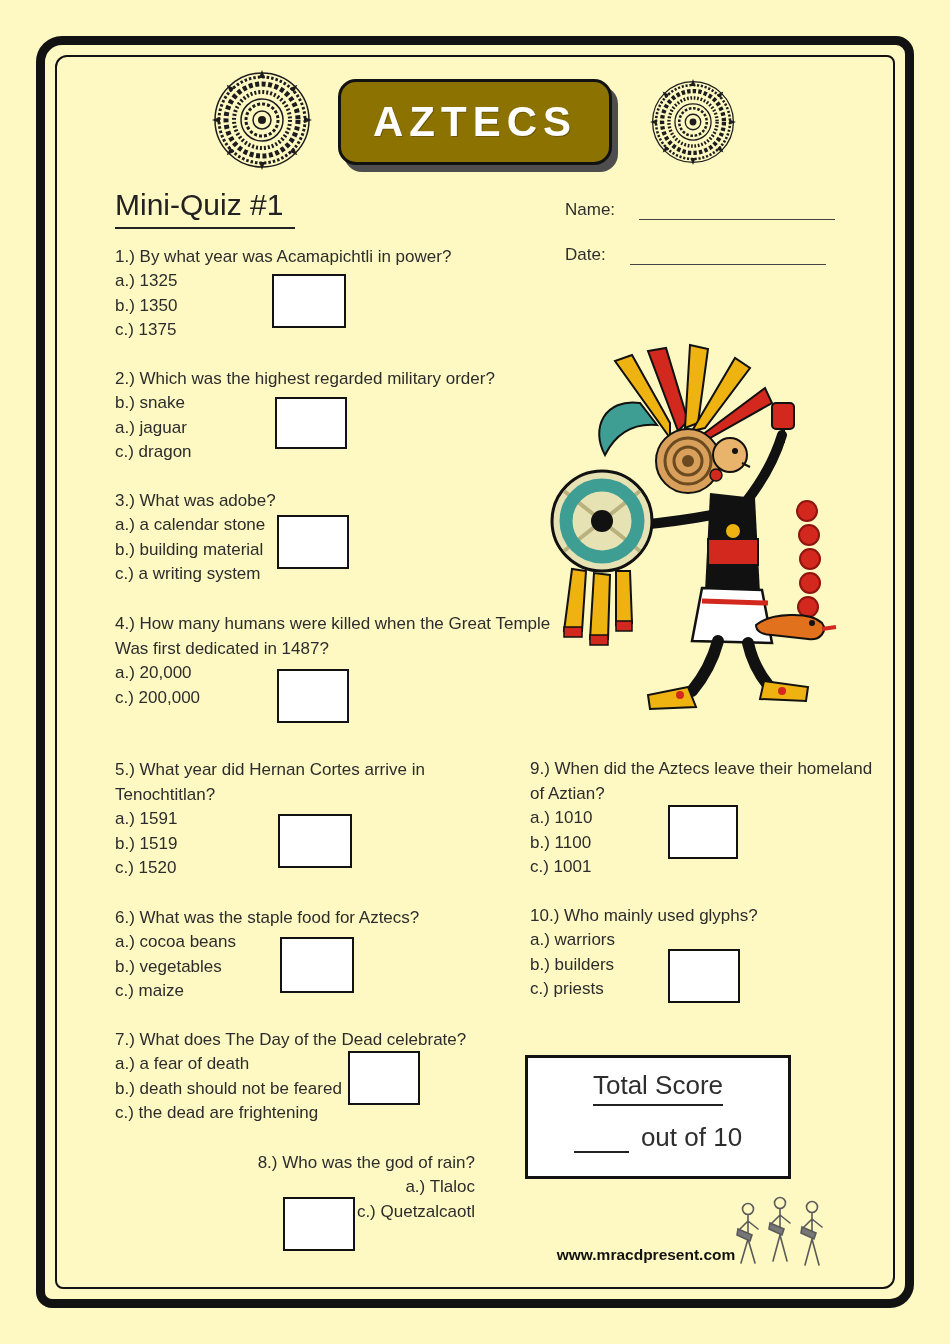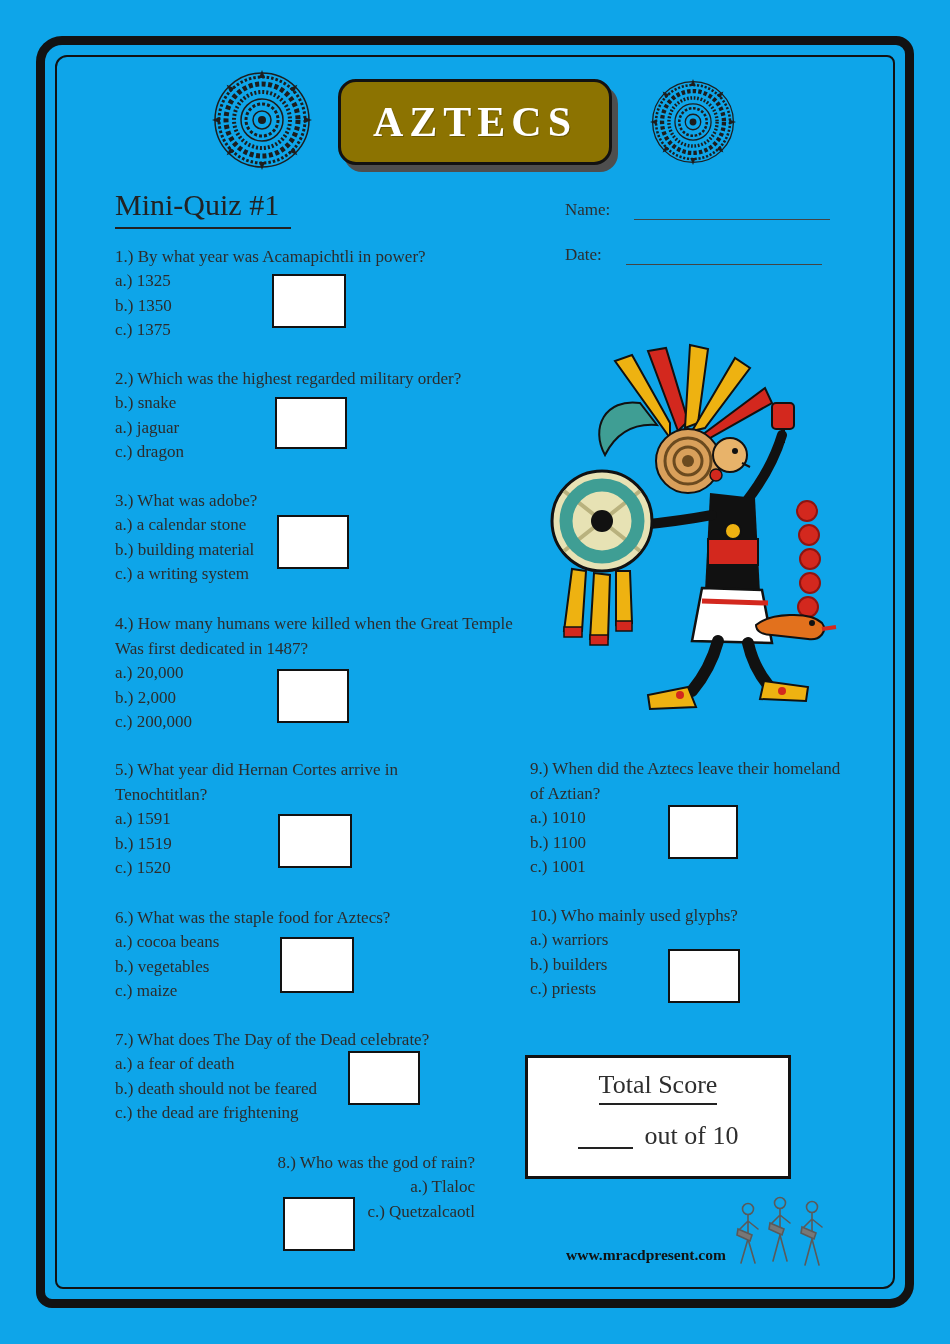--- a/index.html
+++ b/index.html
@@ -1,21 +1,21 @@
 <!DOCTYPE html>
 <html><head>
 <meta charset="utf-8">
 <style>
   html, body { margin: 0; padding: 0; background: #ffffff; }
   .page {
     position: relative;
     width: 950px;
     height: 1344px;
-    background: #0ea5e9;
-    font-family: Liberation Serif, serif;
+    background: #fef9c3;
+    font-family: Liberation Sans, sans-serif;
     color: #2e2e2e;
     overflow: hidden;
   }
   .frame-outer {
     position: absolute;
     left: 36px; top: 36px; right: 36px; bottom: 36px;
     border: 9px solid #121212;
     border-radius: 26px 18px 24px 16px;
     pointer-events: none;
   }
@@ -92,21 +92,21 @@
     display: inline-block;
     margin-top: 12px;
     font-size: 26px;
     border-bottom: 2px solid #222;
     padding-bottom: 3px;
   }
   .score-row {
     margin-top: 16px;
     font-size: 26px;
     display: flex;
-    align-items: center;
+    align-items: flex-end;
     justify-content: center;
   }
   .score-blank {
     display: inline-block;
     width: 55px;
     height: 24px;
     border-bottom: 2px solid #222;
     margin-right: 12px;
   }
   .footer-url {
@@ -214,21 +214,20 @@
     <div class="q-opt">a.) a calendar stone</div>
     <div class="q-opt">b.) building material</div>
     <div class="q-opt">c.) a writing system</div>
     <div class="answer-box" style="left:162px; top:27px; width:68px; height:50px;"></div>
   </div>
 
   <div class="question" style="left:115px; top:603px; width:445px;">
     <div class="q-text">4.) How many humans were killed when the Great Temple</div>
     <div class="q-text">Was first dedicated in 1487?</div>
     <div class="q-opt">a.) 20,000</div>
-    <div class="q-opt">b.) 2,000</div>
     <div class="q-opt">c.) 200,000</div>
     <div class="answer-box" style="left:162px; top:58px; width:68px; height:50px;"></div>
   </div>
 
   <div class="question" style="left:115px; top:749px; width:360px;">
     <div class="q-text">5.) What year did Hernan Cortes arrive in</div>
     <div class="q-text">Tenochtitlan?</div>
     <div class="q-opt">a.) 1591</div>
     <div class="q-opt">b.) 1519</div>
     <div class="q-opt">c.) 1520</div>

